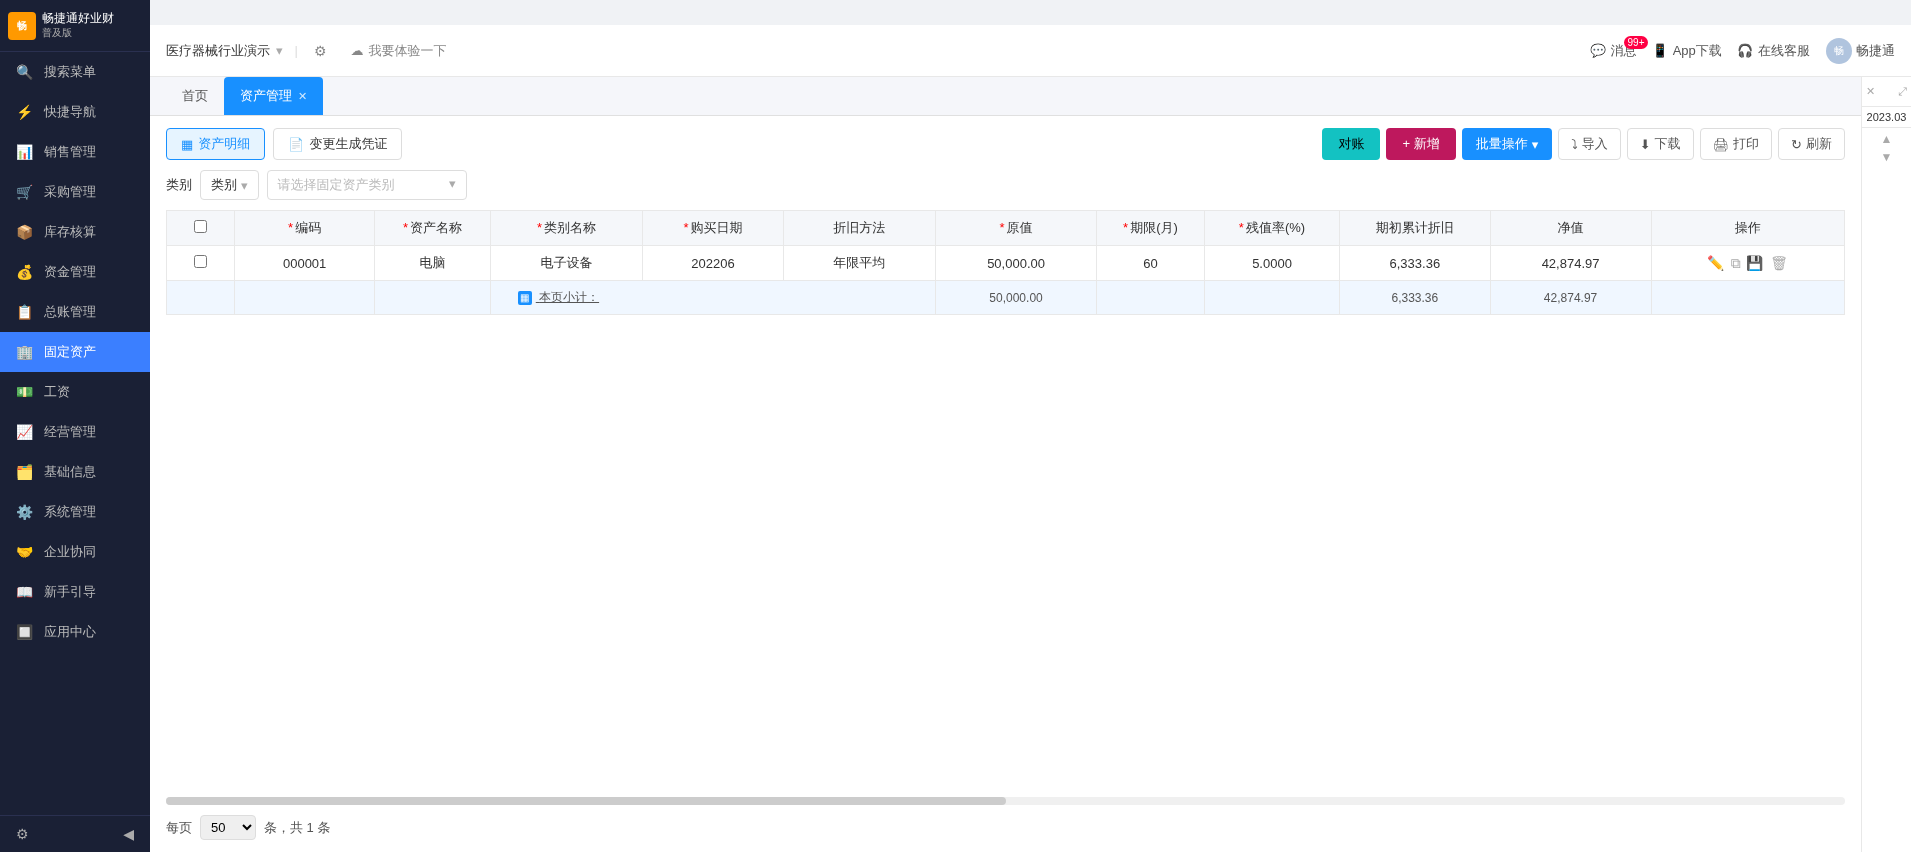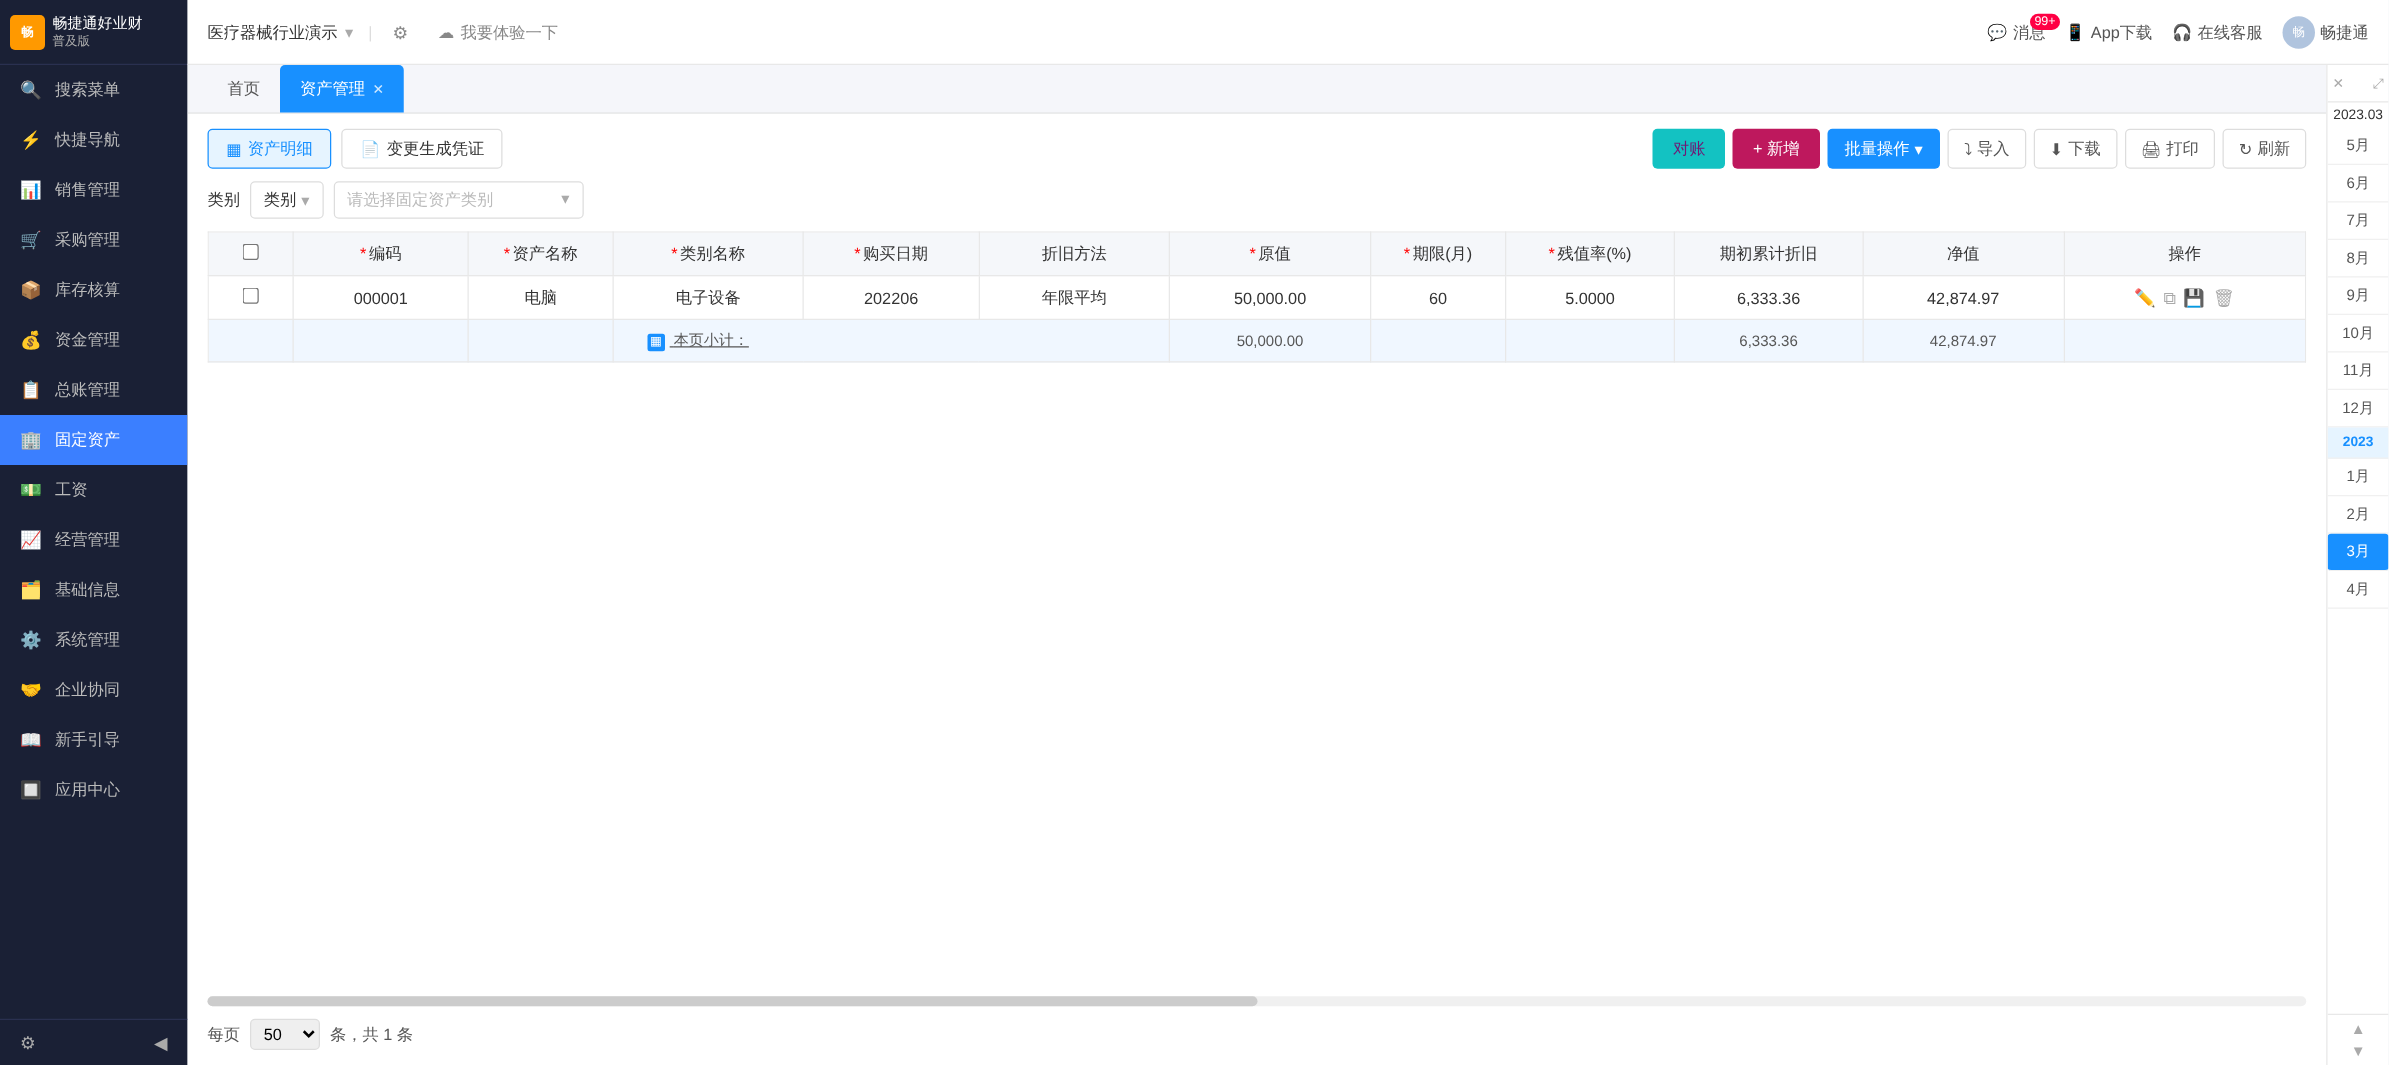--- a/index.html
+++ b/index.html
@@ -59,20 +59,21 @@
       padding: 10px 16px;
       border-top: 1px solid #2a3050;
     }
 
     
     .main-wrap {
       flex: 1;
       display: flex;
       flex-direction: column;
       min-width: 0;
+      margin-top: 25px;
     }
     .topbar {
       height: 52px;
       background: #fff;
       display: flex;
       align-items: center;
       padding: 0 16px;
       border-bottom: 1px solid #e8e8e8;
       gap: 12px;
     }
@@ -177,21 +178,21 @@
       background: #e6f4ff;
       border-color: #1890ff;
       color: #1890ff;
     }
     .btn-primary {
       background: #be185d; color: #fff;
       border: none; padding: 7px 16px;
       border-radius: 4px; cursor: pointer; font-size: 13px;
     }
     .btn-teal {
-      background: #13c2c2; color: #701a75;
+      background: #13c2c2; color: #000000;
       border: none; padding: 7px 16px;
       border-radius: 4px; cursor: pointer; font-size: 13px;
     }
     .btn-batch {
       background: #1890ff; color: #fff;
       border: none; padding: 7px 14px;
       border-radius: 4px; cursor: pointer; font-size: 13px;
       display: flex; align-items: center; gap: 4px;
     }
     .btn-outline {
@@ -604,34 +605,19 @@
         </div>
       </div>
     </div>
 
     <div class="right-panel">
       <div class="right-panel-header">
         <span style="cursor:pointer;color:#aaa;font-size:11px;">✕</span>
         <span style="cursor:pointer;color:#aaa;font-size:11px;">⤢</span>
       </div>
       <div class="right-panel-year">2023.03</div>
-      <div class="right-panel-items" id="calendar-container">
-      <div class="calendar-month">5月</div>
-          <div class="calendar-month">6月</div>
-          <div class="calendar-month">7月</div>
-          <div class="calendar-month">8月</div>
-          <div class="calendar-month">9月</div>
-          <div class="calendar-month">10月</div>
-          <div class="calendar-month">11月</div>
-          <div class="calendar-month">12月</div>
-          <div class="calendar-month year-marker">2023</div>
-          <div class="calendar-month">1月</div>
-          <div class="calendar-month">2月</div>
-          <div class="calendar-month current">3月</div>
-          <div class="calendar-month">4月</div>
-        </div>
       <div class="right-panel-bottom">
         <span class="panel-arrow">▲</span>
         <span class="panel-arrow">▼</span>
       </div>
     </div>
   </div>
 </div>
 
 </body></html>

